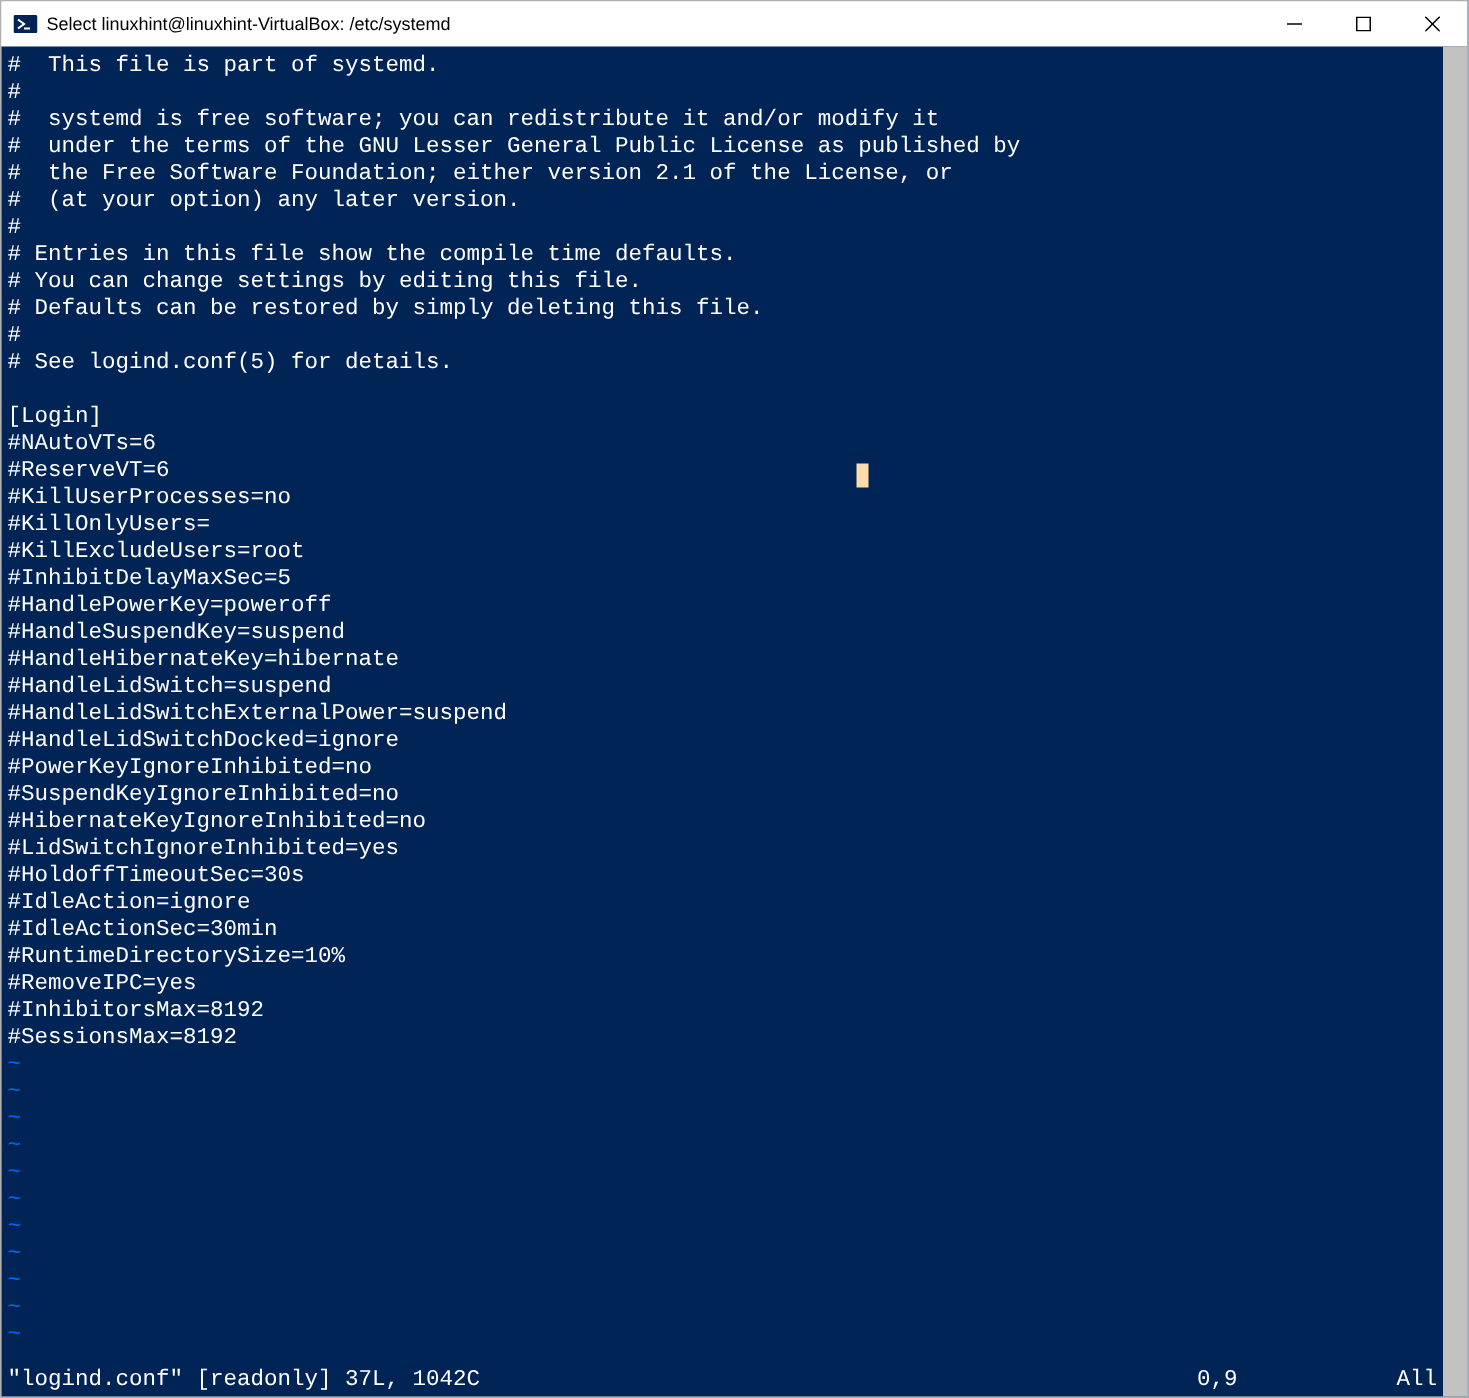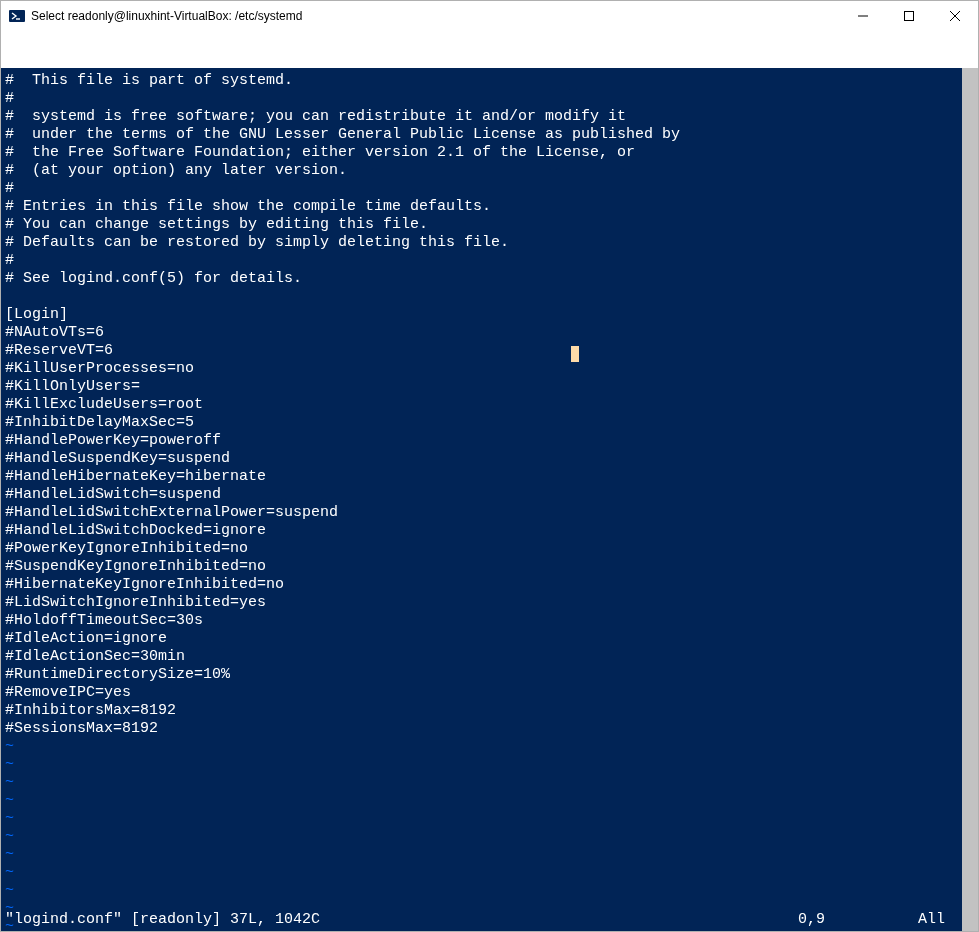--- a/index.html
+++ b/index.html
@@ -53,21 +53,20 @@
     align-items: center;
     justify-content: center;
     cursor: pointer;
   }
   .win-btn svg { display: block; }
   .terminal {
     flex: 1;
     background: #012456;
     position: relative;
     overflow: hidden;
-    margin-top: 37px;
   }
   .terminal-scroll {
     position: absolute;
     right: 0;
     top: 0;
     bottom: 0;
     width: 16px;
     background: #e8e8e8;
   }
   .terminal-scroll-thumb {
@@ -105,36 +104,36 @@
     right: 20px;
     bottom: 2px;
     height: 18px;
     font-family: Consolas, "Courier New", monospace;
     font-size: 15px;
     color: #ffffff;
     display: flex;
   }
   .status-left { flex: 1; white-space: pre; }
   .status-mid { width: 120px; white-space: pre; }
-  .status-right { width: 40px; text-align: left; white-space: pre; }
+  .status-right { width: 40px; text-align: right; white-space: pre; }
 </style>
 </head>
 <body>
 
 <div class="window">
 
   <div class="titlebar">
     <span class="titlebar-icon">
       <svg width="16" height="16" viewBox="0 0 16 16">
         <rect x="0" y="2" width="16" height="12" rx="1" fill="#012456"></rect>
         <path d="M3 5 L7 8 L3 11" stroke="#ffffff" stroke-width="1.4" fill="none"></path>
         <line x1="7" y1="11" x2="11" y2="11" stroke="#ffffff" stroke-width="1.4"></line>
       </svg>
     </span>
-    <span class="titlebar-title">Select readonly@linuxhint-VirtualBox: /etc/systemd</span>
+    <span class="titlebar-title">Select linuxhint@linuxhint-VirtualBox: /etc/systemd</span>
     <div class="win-controls">
       <div class="win-btn">
         <svg width="10" height="10" viewBox="0 0 10 10">
             <line x1="0" y1="5" x2="10" y2="5" stroke="#000" stroke-width="1"></line>
           </svg>
       </div>
       <div class="win-btn">
         <svg width="10" height="10" viewBox="0 0 10 10">
             <rect x="0.5" y="0.5" width="9" height="9" fill="none" stroke="#000" stroke-width="1"></rect>
           </svg>

